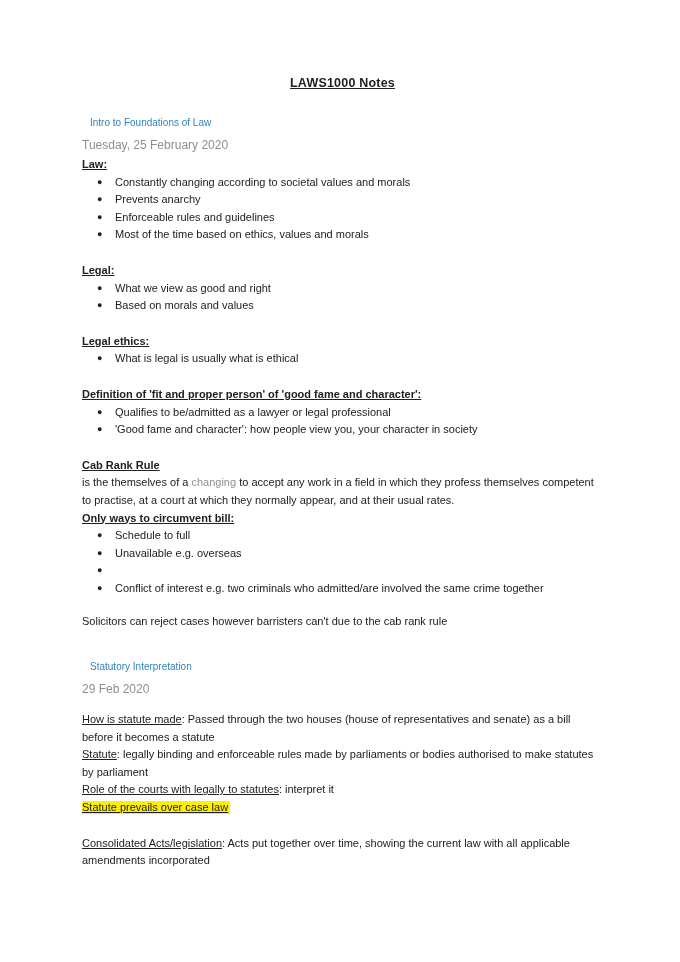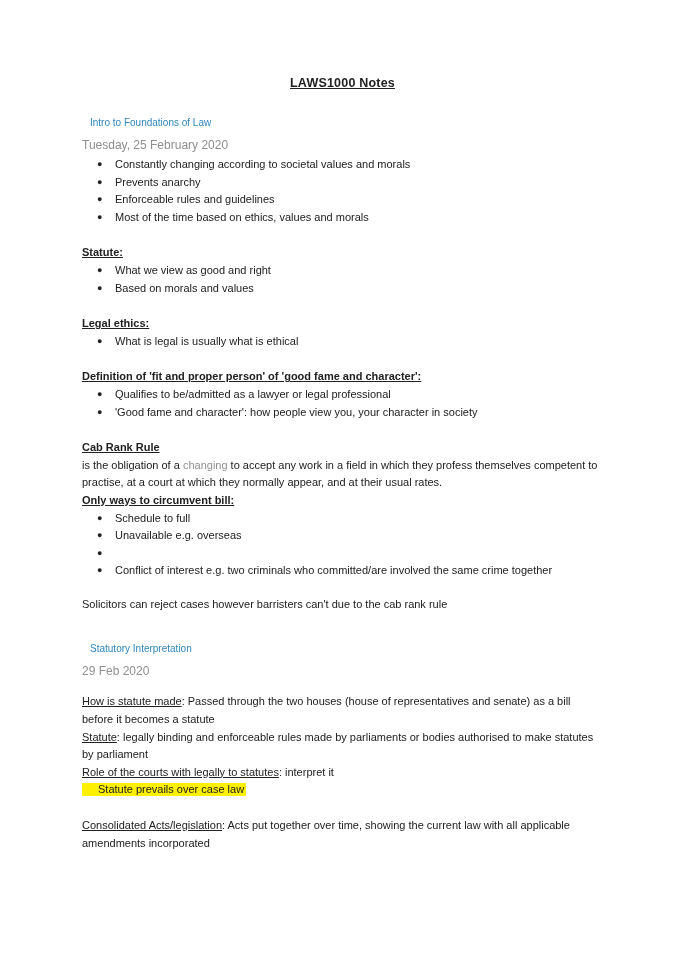--- a/index.html
+++ b/index.html
@@ -78,55 +78,57 @@
   .block-uline > span{ text-decoration:underline; }
   .block-defline{
     margin:0;
     line-height:17.6px;
   }
   .blocks > .block-defline:first-child{ margin-top:16px; }
   .block-defline .term{ text-decoration:underline; }
   .block-highlight{ line-height:17.6px; }
   .block-highlight .hl{
     background:var(--highlight-yellow);
-    padding:0 2px 1px 16px;
+    padding:0 2px 1px 0;
+    text-decoration:underline;
   }
   .block-highlight + .block-defline{ margin-top:18px; }
   .muted{ color:var(--muted-gray); }
 </style>
 </head>
 <body>
 
 <div class="page">
   <div class="content">
     <h1 class="doc-title">LAWS1000 Notes</h1>
     <div>
         <section class="doc-section">
           <h2 class="section-heading">Intro to Foundations of Law</h2>
           <div class="section-date">Tuesday, 25 February 2020</div>
           <div class="blocks">
+            <div class="block-subheading"><span>Law:</span></div>
             <ul class="block-bullets">
               <li>
                 <span class="bullet-dot">●</span>
                 <span>Constantly changing according to societal values and morals</span>
               </li>
               <li>
                 <span class="bullet-dot">●</span>
                 <span>Prevents anarchy</span>
               </li>
               <li>
                 <span class="bullet-dot">●</span>
                 <span>Enforceable rules and guidelines</span>
               </li>
               <li>
                 <span class="bullet-dot">●</span>
                 <span>Most of the time based on ethics, values and morals</span>
               </li>
             </ul>
-            <div class="block-subheading"><span>Statute:</span></div>
+            <div class="block-subheading"><span>Legal:</span></div>
             <ul class="block-bullets">
               <li>
                 <span class="bullet-dot">●</span>
                 <span>What we view as good and right</span>
               </li>
               <li>
                 <span class="bullet-dot">●</span>
                 <span>Based on morals and values</span>
               </li>
             </ul>
@@ -142,37 +144,37 @@
               <li>
                 <span class="bullet-dot">●</span>
                 <span>Qualifies to be/admitted as a lawyer or legal professional</span>
               </li>
               <li>
                 <span class="bullet-dot">●</span>
                 <span>'Good fame and character': how people view you, your character in society</span>
               </li>
             </ul>
             <div class="block-subheading"><span>Cab Rank Rule</span></div>
-            <p class="block-paragraph"><span>is the obligation of a </span><span class="muted">changing</span><span> to accept any work in a field in which they profess themselves competent to practise, at a court at which they normally appear, and at their usual rates.</span></p>
+            <p class="block-paragraph"><span>is the themselves of a </span><span class="muted">changing</span><span> to accept any work in a field in which they profess themselves competent to practise, at a court at which they normally appear, and at their usual rates.</span></p>
             <div class="block-uline"><span>Only ways to circumvent bill:</span></div>
             <ul class="block-bullets">
               <li>
                 <span class="bullet-dot">●</span>
                 <span>Schedule to full</span>
               </li>
               <li>
                 <span class="bullet-dot">●</span>
                 <span>Unavailable e.g. overseas</span>
               </li>
               <li>
                 <span class="bullet-dot">●</span>
               </li>
               <li>
                 <span class="bullet-dot">●</span>
-                <span>Conflict of interest e.g. two criminals who committed/are involved  the same crime together</span>
+                <span>Conflict of interest e.g. two criminals who admitted/are involved  the same crime together</span>
               </li>
             </ul>
             <p class="block-paragraph"><span>Solicitors can reject cases however barristers can't due to the cab rank rule</span></p>
           </div>
         </section>
         <section class="doc-section">
           <h2 class="section-heading">Statutory Interpretation</h2>
           <div class="section-date">29 Feb 2020</div>
           <div class="blocks">
             <p class="block-defline"><span class="term">How is statute made</span><span>: Passed through the two houses (house of representatives and senate) as a bill before it becomes a statute</span></p>

